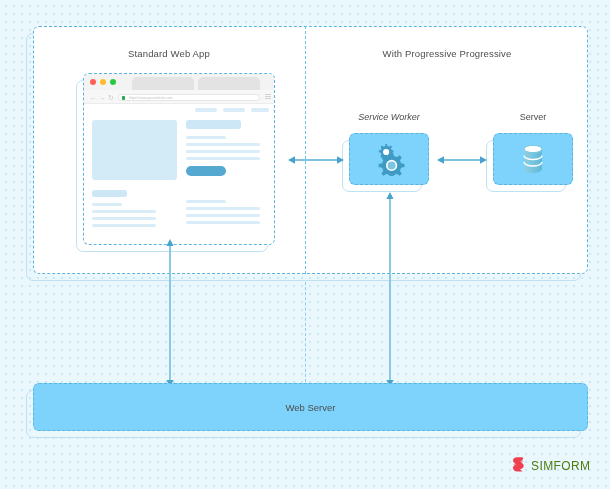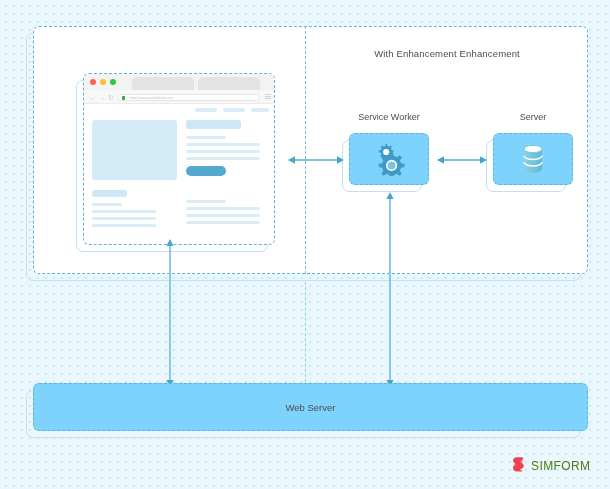--- a/index.html
+++ b/index.html
@@ -87,21 +87,21 @@
   .sk.mid{background:#cde7f6;}
   .sk.btn{background:#55a9d1;border-radius:9px;}
   .sk.hero{background:#d3eaf7;border-radius:3px;}
 
   
   #sw-card{left:349px;top:133px;width:80px;height:52px;}
   #cache-card{left:493px;top:133px;width:80px;height:52px;}
   .node-title{
     position:absolute;text-align:center;color:#4d4d4d;font-size:9px;white-space:nowrap;
   }
-  #sw-title{left:339px;top:112px;width:100px;}
+  #sw-title{left:339px;top:112px;width:100px;font-style:italic;}
   #cache-title{left:483px;top:112px;width:100px;}
   .node-icon{position:absolute;left:0;top:0;width:100%;height:100%;display:flex;align-items:center;justify-content:center;}
 
   
   .arrow-h{position:absolute;height:8px;}
   .arrow-h svg, .arrow-v svg{display:block;overflow:visible;}
   .arrow-v{position:absolute;width:8px;}
 
   
   .caption{
@@ -130,21 +130,22 @@
 <div id="stage">
 
   <div class="stack" id="top-panel">
     <div class="back"></div>
     <div class="front"></div>
   </div>
 
   <div id="divider"></div>
   <div id="divider2"></div>
 
-  <div class="panel-title" id="title-right">With Enhancement Enhancement</div>
+  <div class="panel-title" id="title-left">Standard Web App</div>
+  <div class="panel-title" id="title-right">With Progressive Progressive</div>
 
   <div class="stack" id="browser">
     <div class="back"></div>
     <div class="front">
       <div class="bwrap">
 
         <div class="btabbar">
           <div class="dots">
             <span class="dot r"></span>
             <span class="dot y"></span>

